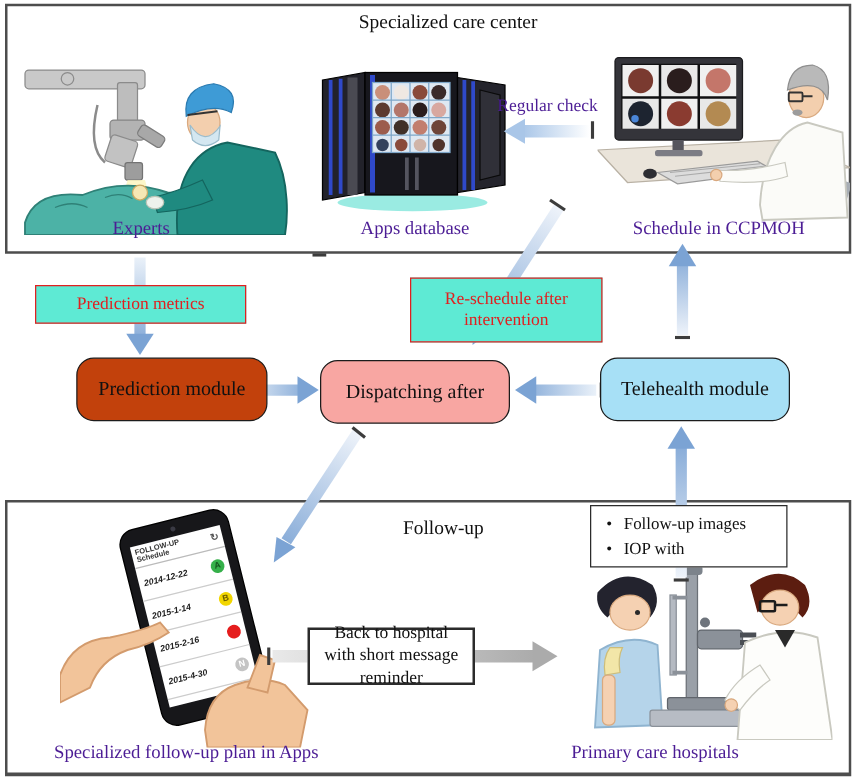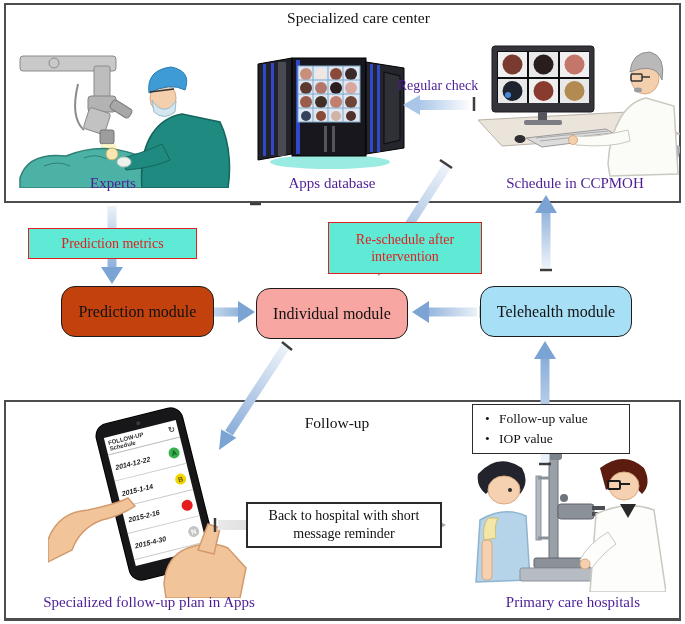--- a/index.html
+++ b/index.html
@@ -12,21 +12,21 @@
   .caption{position:absolute;z-index:2;text-align:center;font-size:15px;color:#4c1d95;}
   .section-title{position:absolute;z-index:2;text-align:center;font-size:15.5px;color:#111;}
   #arrow-layer{position:absolute;left:0;top:0;z-index:2;pointer-events:none;}
   .redbox{position:absolute;z-index:3;background:#5eead4;border:1.5px solid #e02020;color:#e02020;
           font-size:14px;text-align:center;display:flex;align-items:center;justify-content:center;
           line-height:1.25;box-sizing:border-box;padding:2px 4px;}
   .module{position:absolute;z-index:3;border:1.6px solid #1c1c1c;border-radius:14px;height:51px;
           display:flex;align-items:center;justify-content:center;font-size:16px;color:#111;
           box-sizing:border-box;}
   .blackbox{position:absolute;z-index:3;background:#fff;border:2px solid #2b2b2b;box-sizing:border-box;}
-  #message-box{left:246px;top:502px;width:196px;height:46px;display:flex;align-items:center;
+  #message-box{left:246px;top:502px;width:134px;height:46px;display:flex;align-items:center;
                justify-content:center;text-align:center;font-size:14px;line-height:1.3;padding:2px 6px;}
   #info-box{left:472px;top:404px;width:158px;padding:4px 6px 5px 10px;border-width:1.5px;font-size:13.5px;}
   .bullet-item{position:relative;padding-left:16px;line-height:1.45;}
   .bullet-item::before{content:"•";position:absolute;left:2px;}
   
   #phone-scene{left:48px;top:406px;width:200px;height:192px;}
   #phone{position:absolute;left:64px;top:8px;width:88px;height:160px;background:#17171a;
          border-radius:12px;transform:rotate(-14deg);box-shadow:0 0 0 1px #000;z-index:2;}
   #phone-screen{position:absolute;left:7px;right:7px;top:13px;bottom:15px;background:#fff;overflow:hidden;
                 font-family:"Liberation Sans",sans-serif;}
@@ -327,31 +327,31 @@
   <div class="caption" style="left:490px;width:170px;top:175px;">Schedule in CCPMOH</div>
   <div class="caption" style="left:387px;width:102px;top:78px;font-size:14px;">Regular check</div>
 
   <div class="redbox" style="left:28px;top:228px;width:169px;height:31px;">Prediction metrics</div>
   <div class="redbox" style="left:328px;top:222px;width:154px;height:52px;">Re-schedule after intervention</div>
 
   <div class="module" style="left: 30px; top: 286px; width: 153px; background: #c2410c; margin-left: 31px;">
     <span>Prediction module</span>
   </div>
   <div class="module" style="left: 256px; top: 288px; width: 152px; background: rgb(248, 166, 162);">
-    <span>Individual module</span>
+    <span>Dispatching after</span>
   </div>
   <div class="module" style="left: 480px; top: 286px; width: 152px; background: rgb(167, 224, 246); align-items: center;">
     <span>Telehealth module</span>
   </div>
 
-  <div class="section-title" style="left:287px;width:100px;top:414px;">Follow-up</div>
+  <div class="section-title" style="left:287px;width:100px;top:414px;text-align:right;">Follow-up</div>
 
   <div class="blackbox" id="message-box">Back to hospital with short message reminder</div>
 
   <div class="blackbox" id="info-box">
-    <div class="bullet-item">Follow-up value</div>
-    <div class="bullet-item">IOP value</div>
+    <div class="bullet-item">Follow-up images</div>
+    <div class="bullet-item">IOP with</div>
   </div>
 
   <div class="caption" style="left:28px;width:242px;top:594px;">Specialized follow-up plan in Apps</div>
-  <div class="caption" style="left:460px;width:180px;top:594px;text-align:right;">Primary care hospitals</div>
+  <div class="caption" style="left:434px;width:180px;top:594px;">Primary care hospitals</div>
 
 </div>
 
 </body></html>

